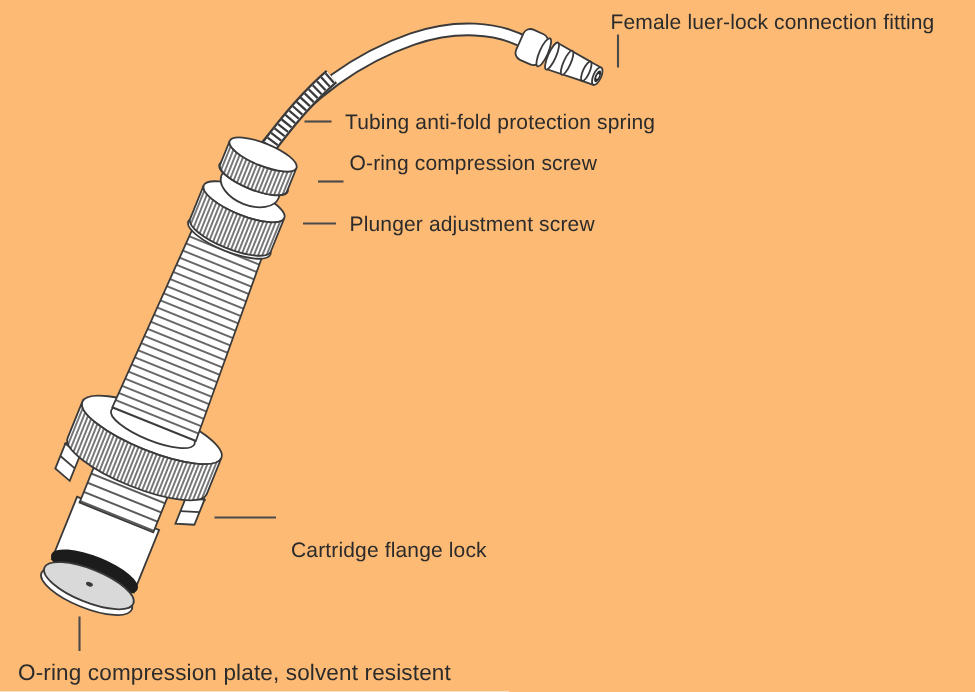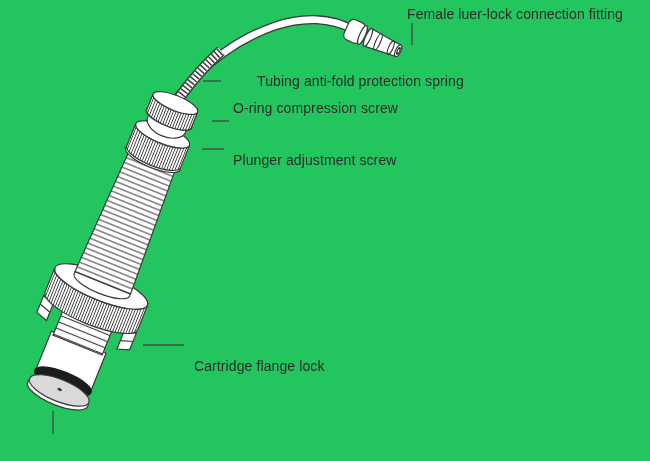--- a/index.html
+++ b/index.html
@@ -1,35 +1,35 @@
 <!DOCTYPE html>
 <html><head>
 <meta charset="utf-8">
 <style>
   html,body{margin:0;padding:0;background:#ffffff;}
   .stage{
     position:relative;
     width:650px;height:461px;
-    background:#22c55e;
+    background:#fdba74;
     overflow:hidden;
     font-family:"Liberation Sans", sans-serif;
   }
   .stage svg{position:absolute;left:0;top:0;}
   .lbl{
     position:absolute;
     font-size:14px;
     line-height:1.15;
     color:#2b2b2b;
     white-space:nowrap;
     letter-spacing:0.1px;
   }
   .l-luer  {left:407px;top:6px;}
-  .l-spring{left:230px;top:73px;margin-left:27px;}
+  .l-spring{left:230px;top:73px;}
   .l-oring {left:233px;top:100px;}
-  .l-plunger{left:233px;top:152px;}
+  .l-plunger{left:233px;top:141px;}
   .l-flange{left:194px;top:338px;margin-top:20px;}
   .l-plate {left:12px;top:440px;font-size:15px;}
 </style>
 </head>
 <body>
 
 <div class="stage">
 
   <svg width="650" height="461" viewBox="0 0 650 461">
     <defs>
@@ -126,13 +126,14 @@
       <line x1="143" y1="345" x2="184" y2="345"></line>
       <line x1="53" y1="411" x2="53" y2="434"></line>
     </g>
   </svg>
 
   <div class="lbl l-luer">Female luer-lock connection fitting</div>
   <div class="lbl l-spring">Tubing anti-fold protection spring</div>
   <div class="lbl l-oring">O-ring compression screw</div>
   <div class="lbl l-plunger">Plunger adjustment screw</div>
   <div class="lbl l-flange">Cartridge flange lock</div>
+  <div class="lbl l-plate">O-ring compression plate, solvent resistent</div>
 </div>
 
 </body></html>

